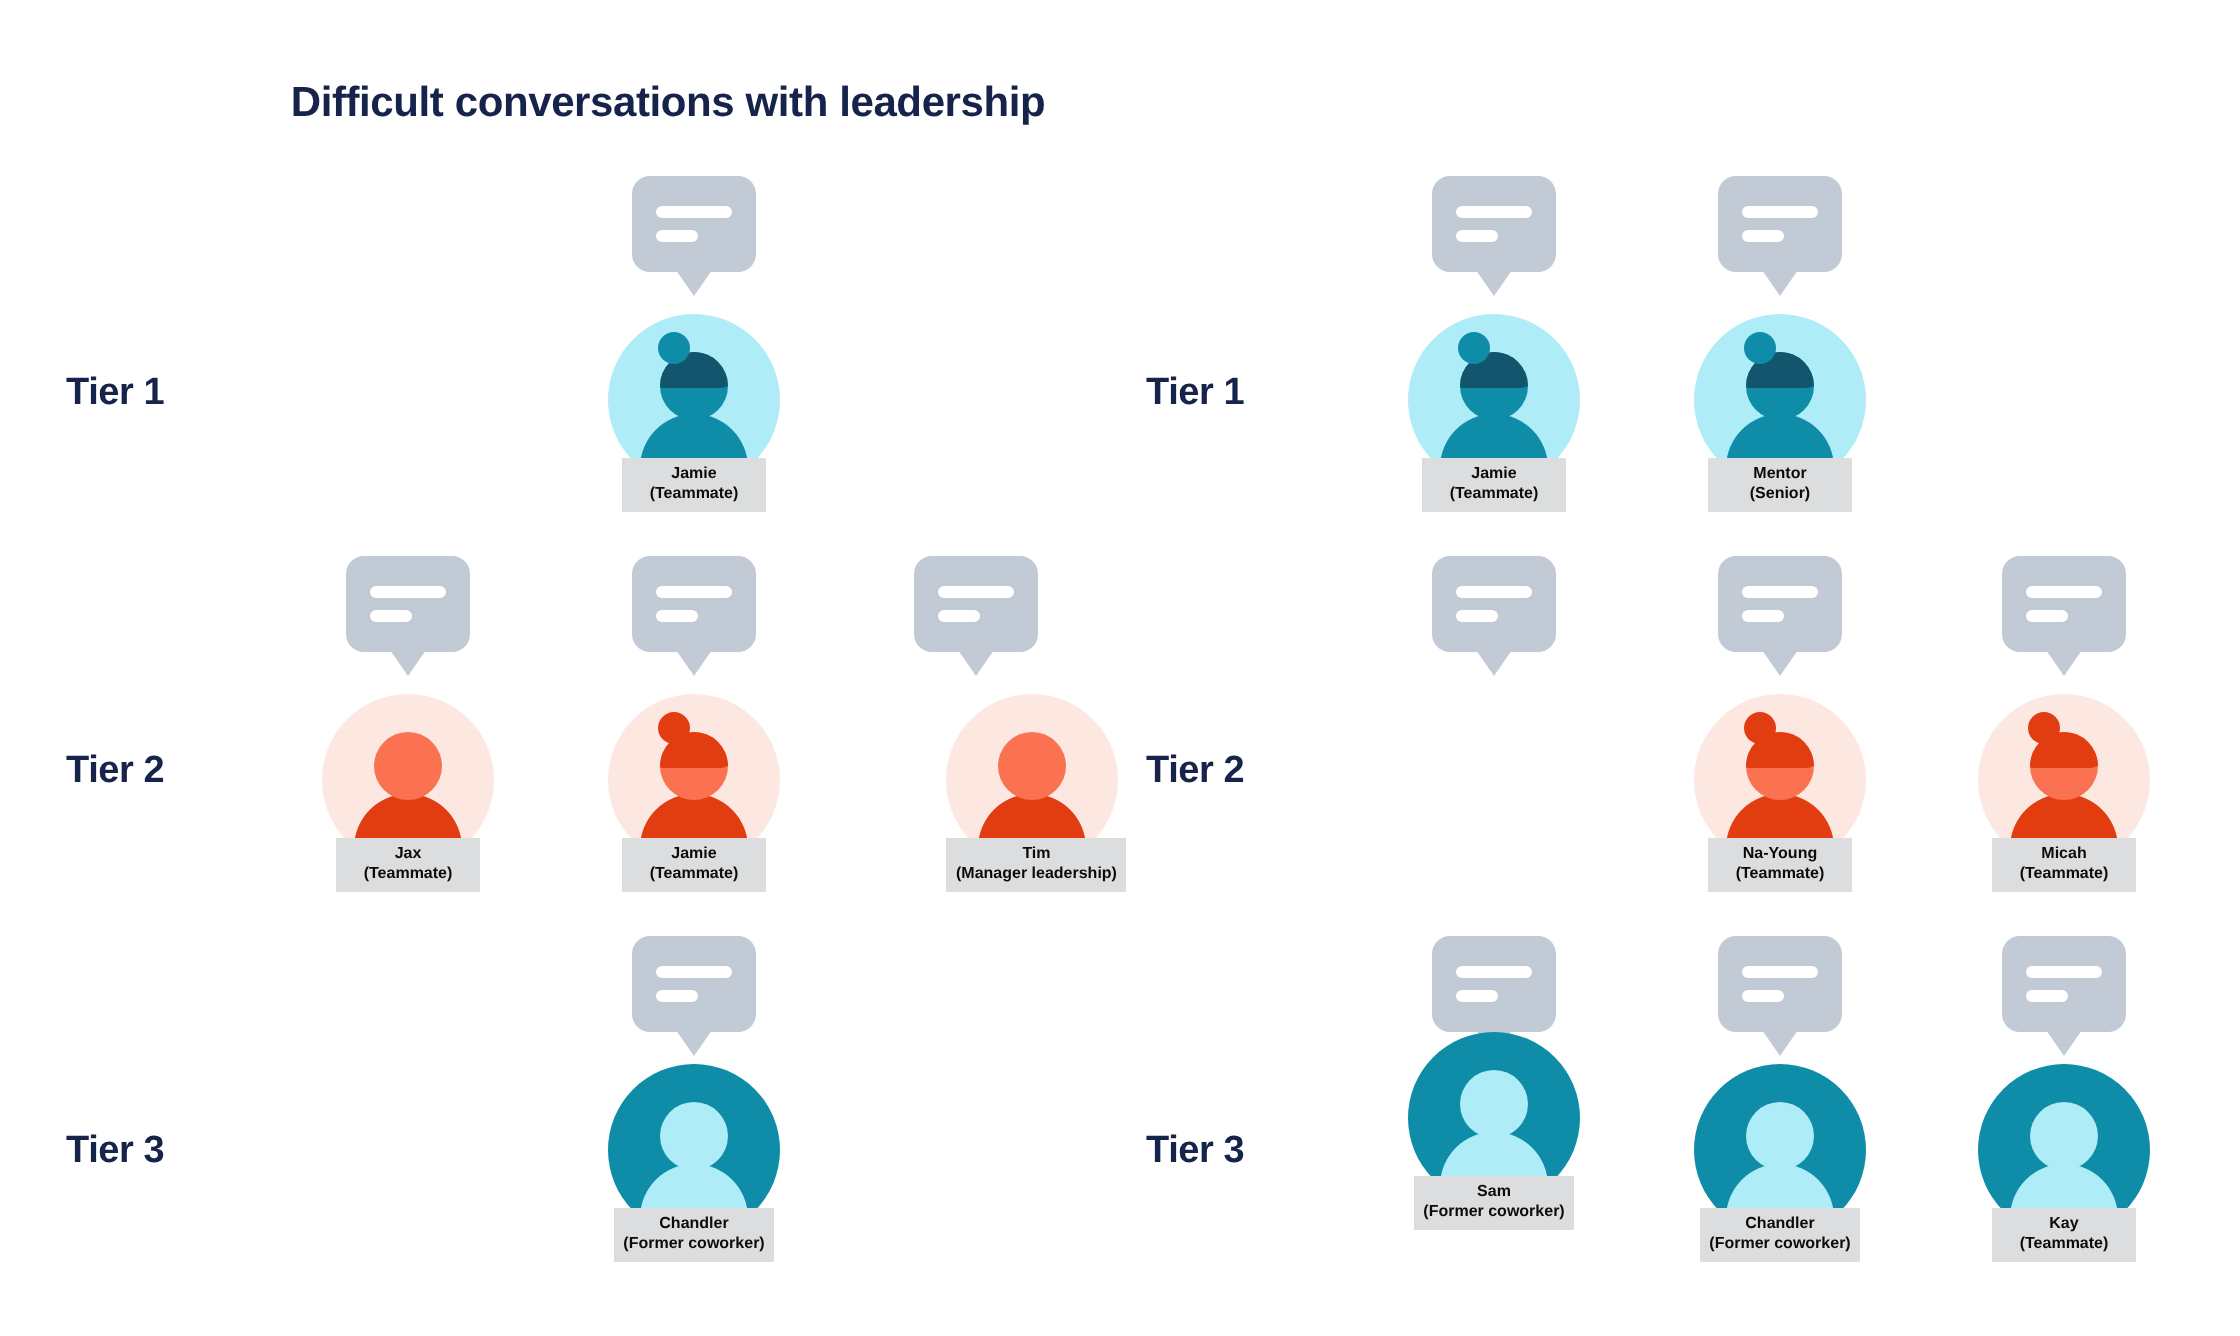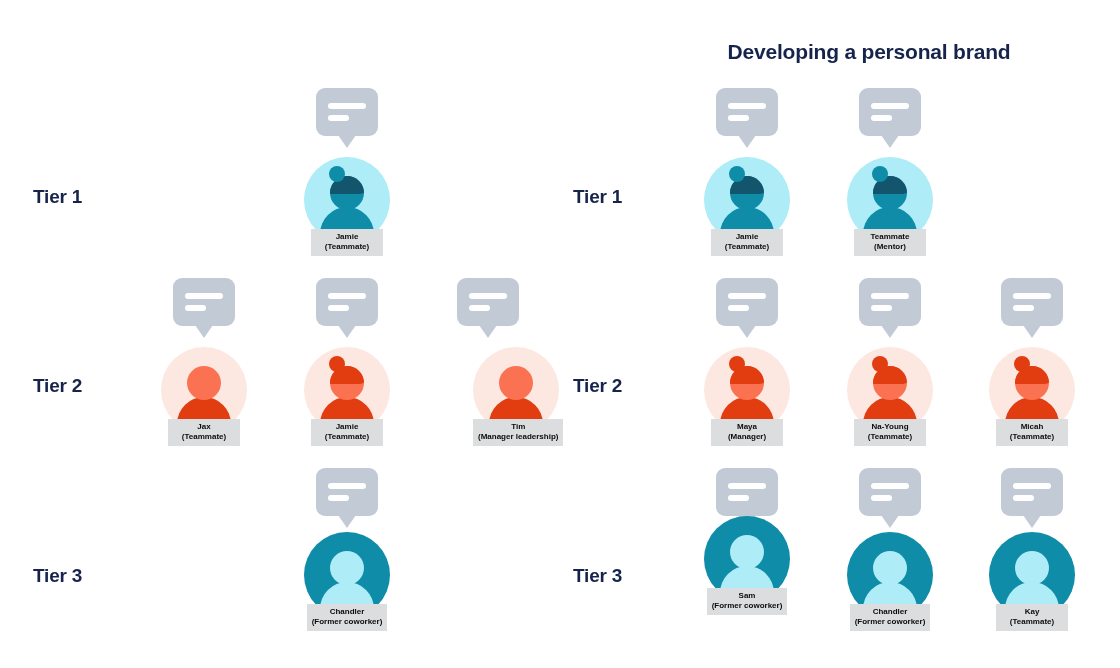--- a/index.html
+++ b/index.html
@@ -152,20 +152,21 @@
     font-size: 8px;
     font-weight: bold;
     color: #0b0b0b;
     white-space: nowrap;
   }
 </style>
 </head>
 <body>
 
 <div id="canvas">
+    <div class="panel-title" style="left: 334px; top: 40px;">Difficult conversations with leadership</div>
     <div class="tier-label" style="left: 33px; top: 186px;">Tier 1</div>
     <div class="node" style="left: 347px; top: 88px;">
       <div class="bubble">
         <div class="ln ln1"></div>
         <div class="ln ln2"></div>
         <div class="tail"></div>
       </div>
     </div>
     <div class="node" style="left: 347px; top: 157px;">
       <div class="avatar" style="background: rgb(174, 236, 247);">
@@ -246,21 +247,20 @@
     <div class="node" style="left: 347px; top: 532px;">
       <div class="avatar" style="background: rgb(14, 140, 168);">
         <div class="av-shoulders" style="background: rgb(174, 236, 247);"></div>
         <div class="av-head" style="background: rgb(174, 236, 247);"></div>
       </div>
       <div class="chip">
         <span class="nm">Chandler</span>
         <span class="rl">(Former coworker)</span>
       </div>
     </div>
-    <div class="panel-title" style="left: 869px; top: 40px;">Developing a personal brand</div>
     <div class="tier-label" style="left: 573px; top: 186px;">Tier 1</div>
     <div class="node" style="left: 747px; top: 88px;">
       <div class="bubble">
         <div class="ln ln1"></div>
         <div class="ln ln2"></div>
         <div class="tail"></div>
       </div>
     </div>
     <div class="node" style="left: 747px; top: 157px;">
       <div class="avatar" style="background: rgb(174, 236, 247);">
@@ -284,43 +284,30 @@
     </div>
     <div class="node" style="left: 890px; top: 157px;">
       <div class="avatar" style="background: rgb(174, 236, 247);">
         <div class="av-shoulders" style="background: rgb(14, 140, 168);"></div>
         <div class="av-head" style="background: rgb(14, 140, 168);">
           <div class="av-hair wave" style="background: rgb(18, 85, 109);"></div>
         </div>
         <div class="av-bun" style="background: rgb(14, 140, 168);"></div>
       </div>
       <div class="chip">
-        <span class="nm">Teammate</span>
-        <span class="rl">(Mentor)</span>
+        <span class="nm">Mentor</span>
+        <span class="rl">(Senior)</span>
       </div>
     </div>
     <div class="tier-label" style="left: 573px; top: 375px;">Tier 2</div>
     <div class="node" style="left: 747px; top: 278px;">
       <div class="bubble">
         <div class="ln ln1"></div>
         <div class="ln ln2"></div>
         <div class="tail"></div>
-      </div>
-    </div>
-    <div class="node" style="left: 747px; top: 347px;">
-      <div class="avatar" style="background: rgb(252, 232, 225);">
-        <div class="av-shoulders" style="background: rgb(226, 60, 17);"></div>
-        <div class="av-head" style="background: rgb(251, 114, 82);">
-          <div class="av-hair wave" style="background: rgb(226, 60, 17);"></div>
-        </div>
-        <div class="av-bun" style="background: rgb(226, 60, 17);"></div>
-      </div>
-      <div class="chip">
-        <span class="nm">Maya</span>
-        <span class="rl">(Manager)</span>
       </div>
     </div>
     <div class="node" style="left: 890px; top: 278px;">
       <div class="bubble">
         <div class="ln ln1"></div>
         <div class="ln ln2"></div>
         <div class="tail"></div>
       </div>
     </div>
     <div class="node" style="left: 890px; top: 347px;">

